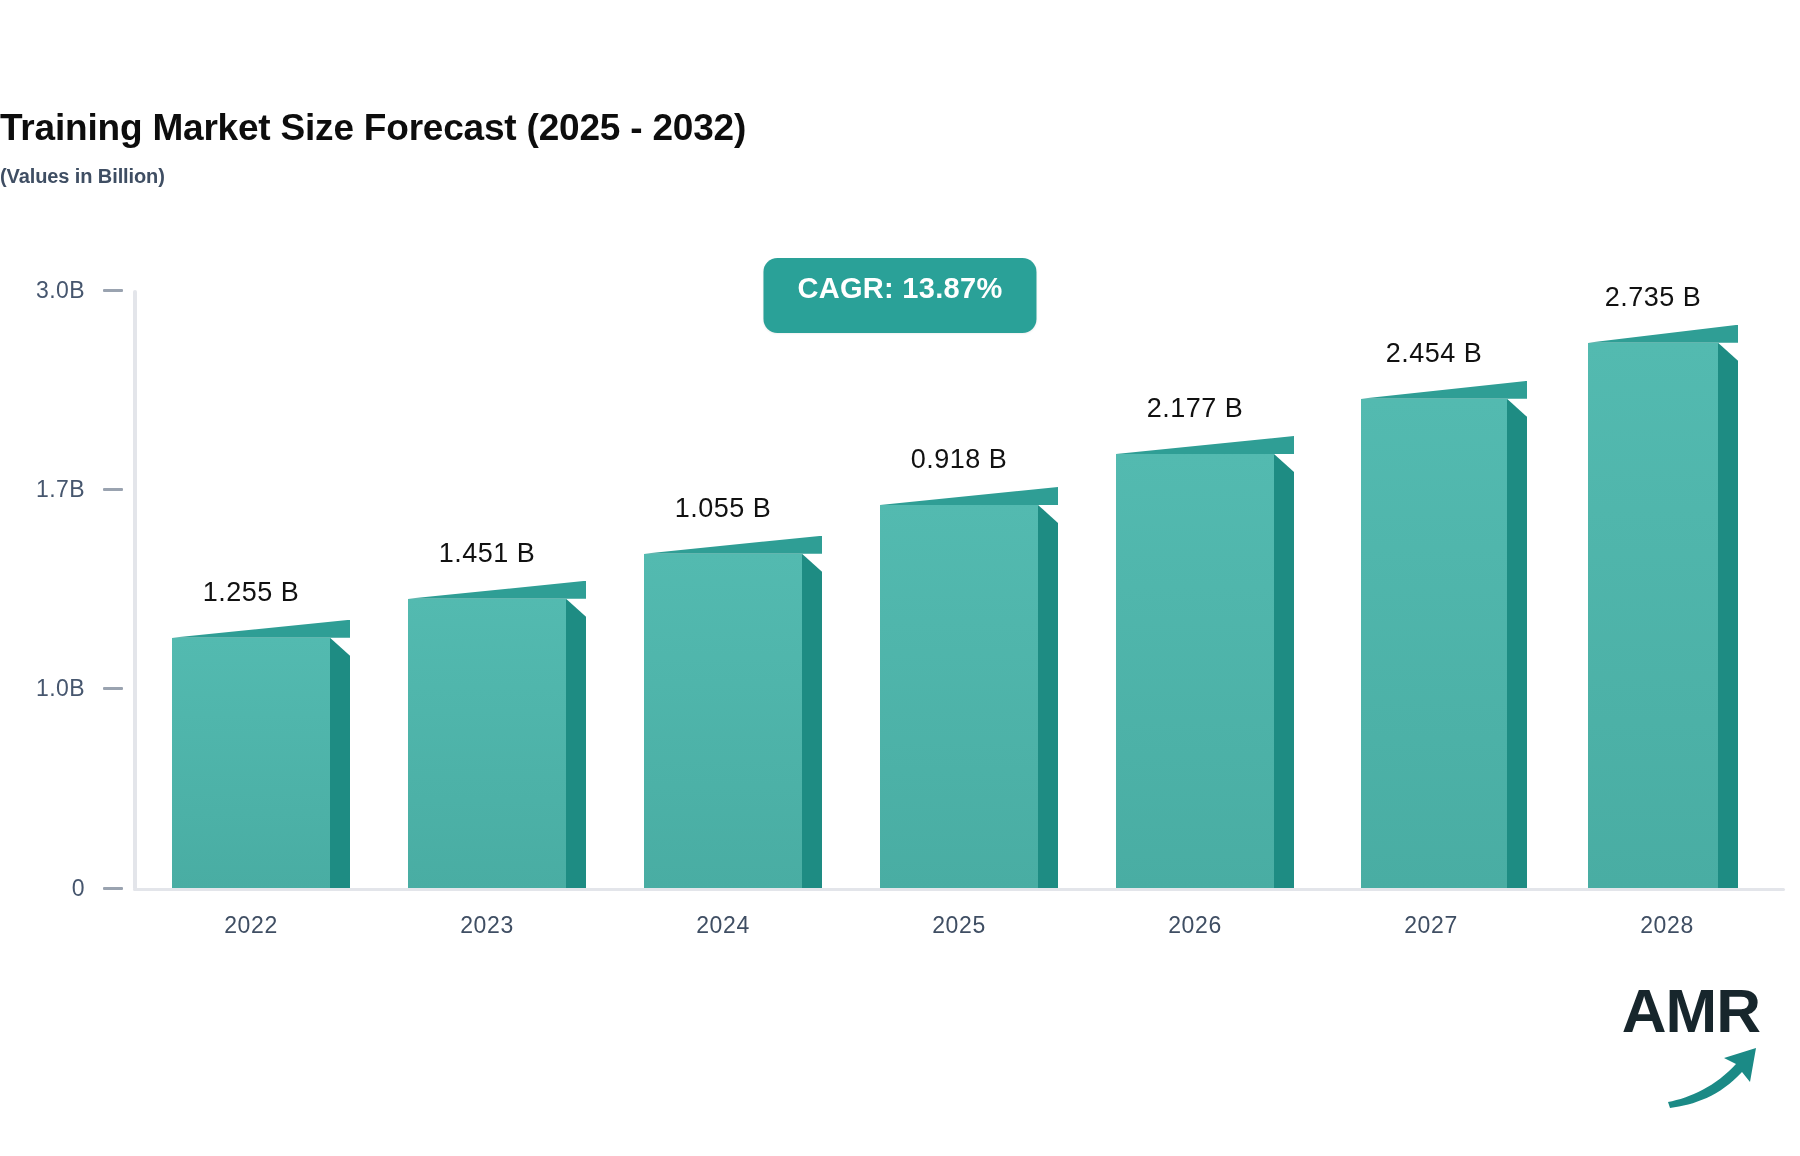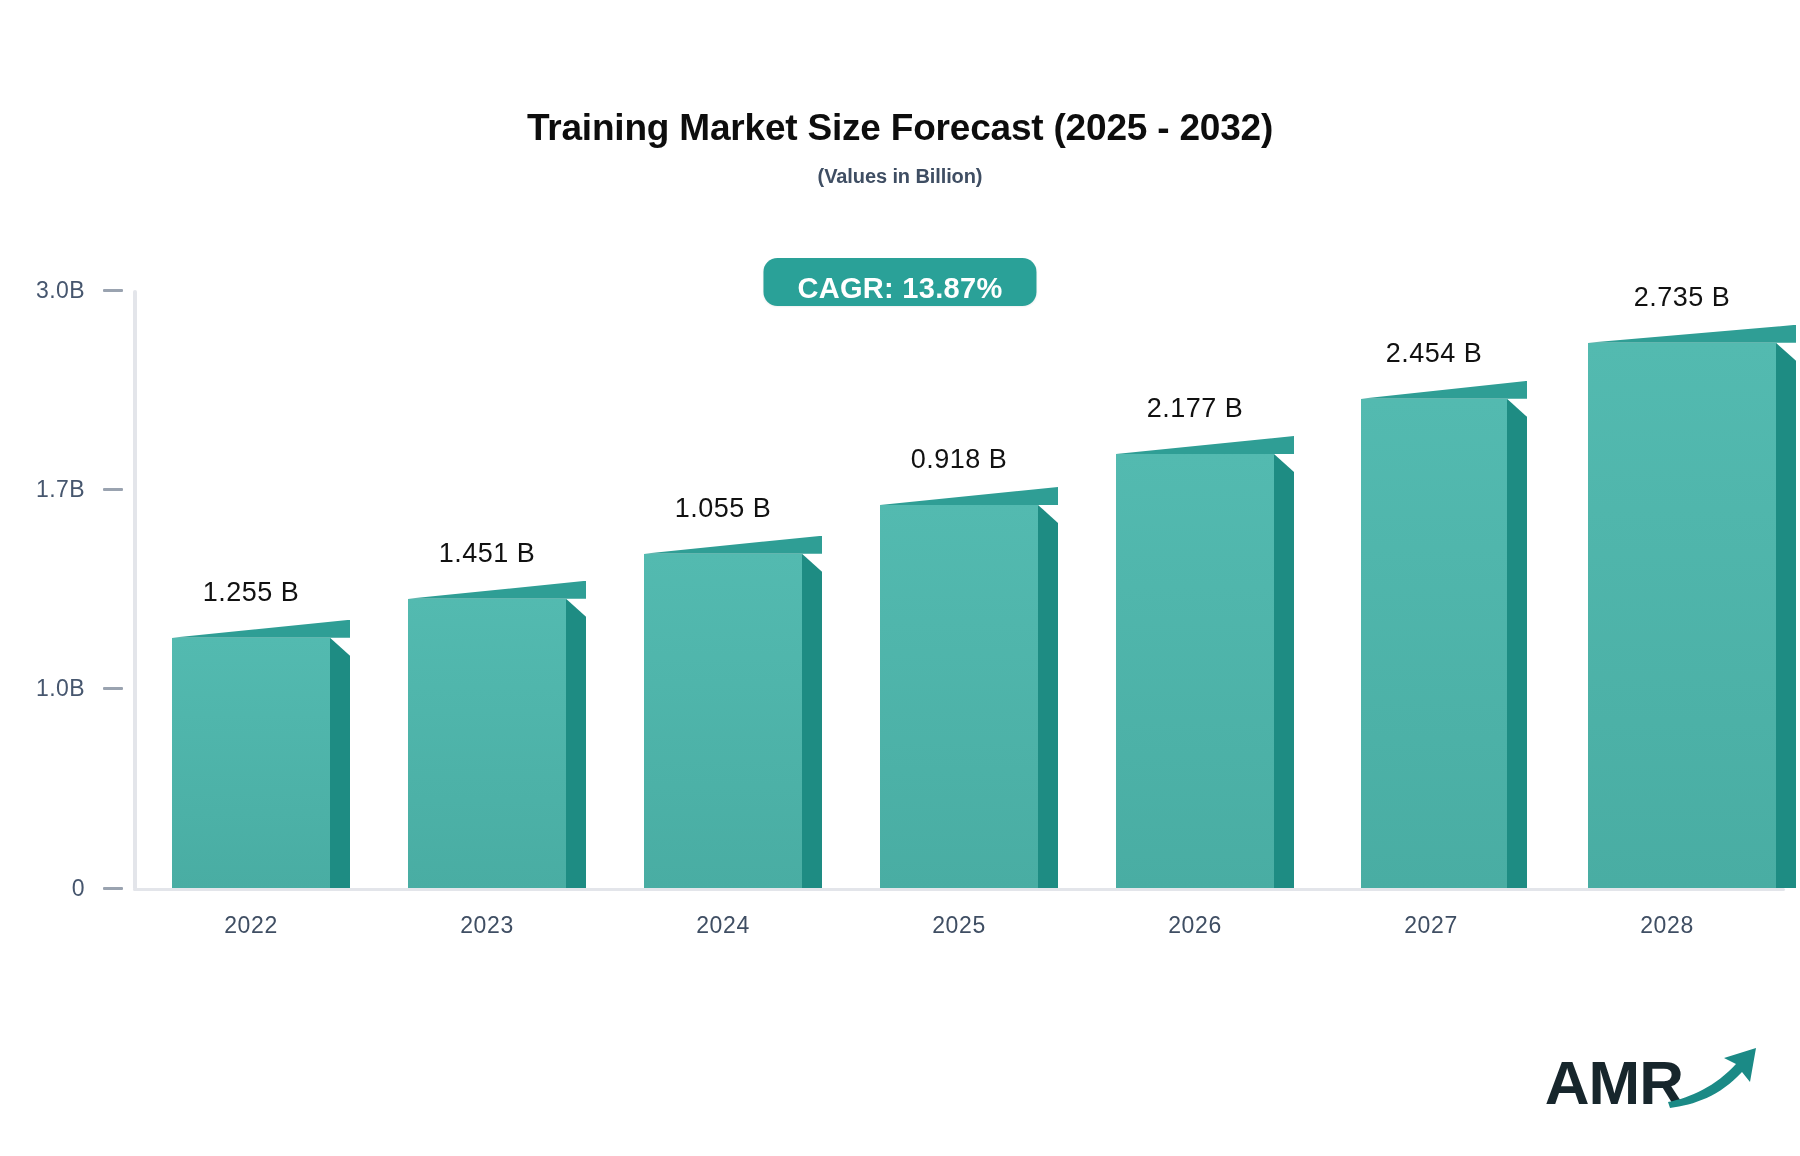--- a/index.html
+++ b/index.html
@@ -20,21 +20,20 @@
     inset: 0;
     background: #ffffff;
   }
 
   
   .title-block {
     position: absolute;
     top: 108px;
     left: 0;
     width: 1800px;
-    text-align: center;
   }
   .chart-title {
     font-size: 37px;
     font-weight: bold;
     color: #0d0d0d;
     letter-spacing: -0.2px;
     line-height: 1.1;
     margin: 0;
   }
   .chart-subtitle {
@@ -48,21 +47,21 @@
 
   
   .cagr-badge {
     position: absolute;
     top: 258px;
     left: 50%;
     transform: translateX(-50%);
     background: #2aa198;
     color: #ffffff;
     border-radius: 14px;
-    padding: 14px 34px 1px 34px;
+    padding: 14px 34px 28px 34px;
     font-size: 29px;
     font-weight: 600;
     letter-spacing: 0.3px;
     white-space: nowrap;
     box-shadow: 0 1px 2px rgba(0,0,0,0.06);
   }
 
   
   .plot {
     position: absolute;
@@ -184,21 +183,22 @@
     letter-spacing: 0.6px;
   }
 
   
   .logo {
     position: absolute;
     right: 40px;
     bottom: 42px;
     display: flex;
     align-items: flex-end;
-    gap: 9px;
+    gap: 0px;
+    flex-direction: column;
   }
   .logo-text {
     font-size: 62px;
     font-weight: bold;
     color: #17262c;
     letter-spacing: -1px;
     line-height: 1;
   }
   .logo-arrow {
     margin-left: -28px;
@@ -281,21 +281,21 @@
           <div class="bar-value" style="bottom: 463.949px;">2.177 B</div>
         </div>
         <div class="bar-slot" style="left: 1228px; width: 146px;">
           <div class="bar-3d" style="height: 489.164px;">
             <div class="bar-front"></div>
             <div class="bar-side"></div>
             <div class="bar-top-face"></div>
           </div>
           <div class="bar-value" style="bottom: 519.164px;">2.454 B</div>
         </div>
-        <div class="bar-slot" style="left: 1455px; width: 188px;">
+        <div class="bar-slot" style="left: 1455px; width: 130px;">
           <div class="bar-3d" style="height: 545.177px;">
             <div class="bar-front"></div>
             <div class="bar-side"></div>
             <div class="bar-top-face"></div>
           </div>
           <div class="bar-value" style="bottom: 575.177px;">2.735 B</div>
         </div>
       </div>
     <div id="x-labels">
         <div class="x-label" style="left: 133px; width: 236px;">2022</div>

